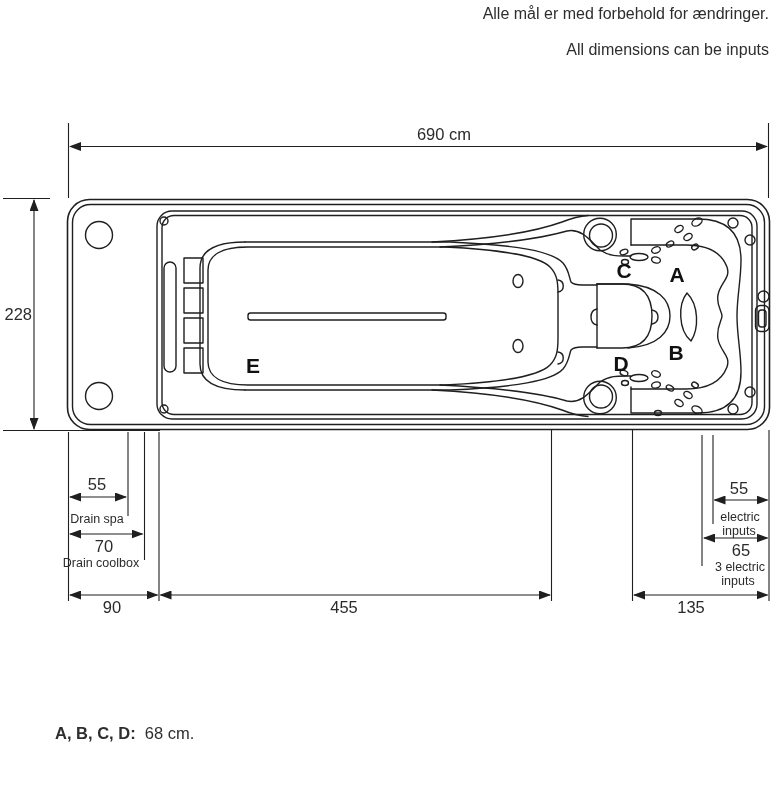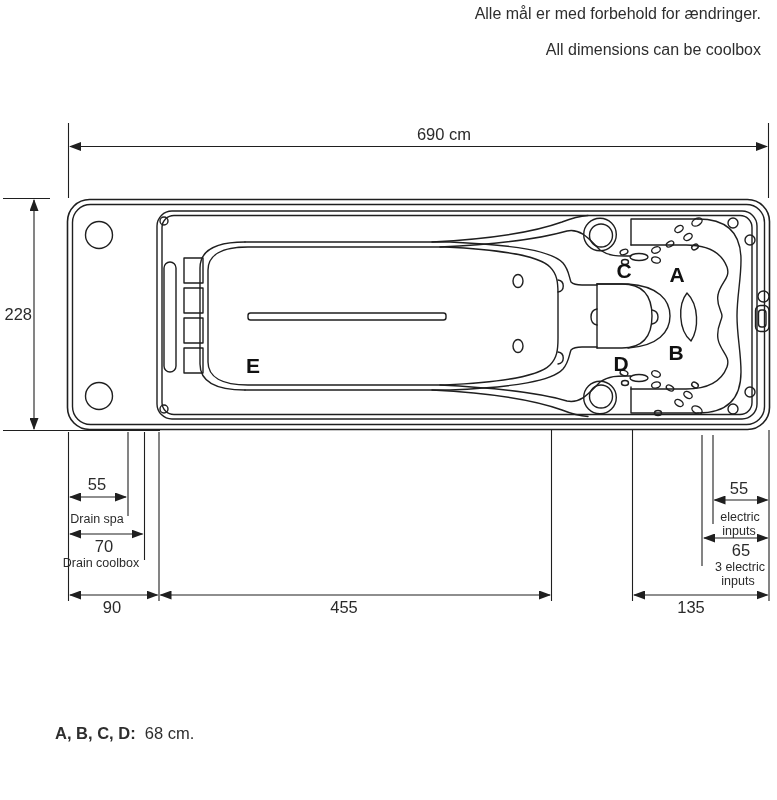--- a/index.html
+++ b/index.html
@@ -2,21 +2,21 @@
 <html><head>
 <meta charset="utf-8">
 <title>Swim Spa Technical Drawing</title>
 <style>
   html,body { margin:0; padding:0; background:#ffffff; }
   .page {
     position:relative; width:777px; height:800px; background:#ffffff;
     font-family:"Liberation Sans", sans-serif; overflow:hidden;
   }
   .header {
-    position:absolute; top:5px; right:16px; text-align:right;
+    position:absolute; top:5px; right:8px; text-align:right;
     color:#2e2e2e; font-size:16px; font-weight:500;
   }
   .header .hline2 { margin-top:18px; }
   svg.drawing { position:absolute; left:0; top:0; }
   svg .ln   { stroke:#1f1f1f; fill:none; stroke-width:1.4; stroke-linecap:round; stroke-linejoin:round; }
   svg .thin { stroke:#1f1f1f; fill:none; stroke-width:1.1; }
   svg .dimln{ stroke:#1f1f1f; fill:none; stroke-width:1.1; }
   svg text  { fill:#2b2b2b; }
   svg .dim  { font:16.5px "Liberation Sans", sans-serif; }
   svg .dimsmall { font:12.5px "Liberation Sans", sans-serif; }
@@ -27,21 +27,21 @@
   }
   .notes .b { font-weight:700; }
 </style>
 </head>
 <body>
 
 <div class="page">
 
   <div class="header">
     <div class="hline1">Alle mål er med forbehold for ændringer.</div>
-    <div class="hline2">All dimensions can be coolbox</div>
+    <div class="hline2">All dimensions can be inputs</div>
   </div>
 
   <svg class="drawing" width="777" height="800" viewBox="0 0 777 800">
     <defs>
       <marker id="ah" markerUnits="userSpaceOnUse" markerWidth="12" markerHeight="9" refX="11" refY="4.5" orient="auto-start-reverse">
         <path d="M0,0 L12,4.5 L0,9 Z" fill="#1f1f1f"></path>
       </marker>
     </defs>
 
     <g>

